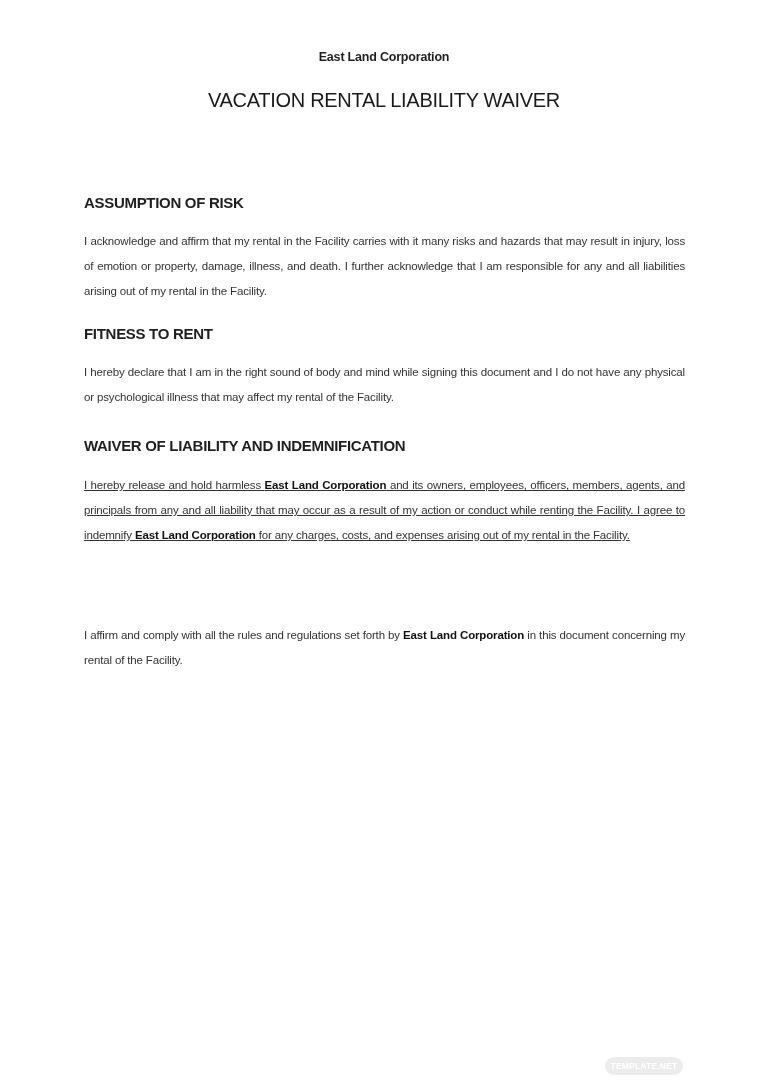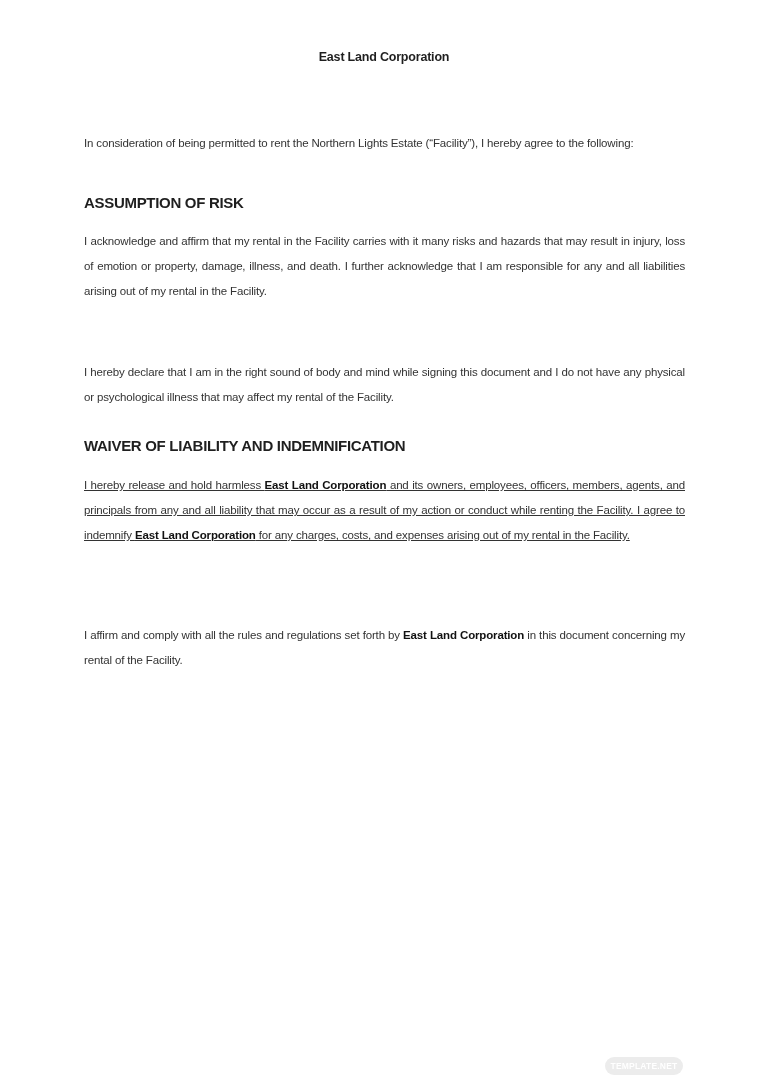--- a/index.html
+++ b/index.html
@@ -93,26 +93,27 @@
       opacity: 0.85;
     }
   </style>
 </head>
 <body>
 
 <div class="page">
 
   <div class="company">East Land Corporation</div>
 
+  <div class="title">VACATION RENTAL LIABILITY WAIVER</div>
 
-  <div class="intro">In consideration of being permitted to rent the Northern Lights Estate (“Facility”), I hereby agree to the following:</div>
 
   <div class="section-heading" style="top:194px;">ASSUMPTION OF RISK</div>
   <div class="section-body" style="top:229px;">I acknowledge and affirm that my rental in the Facility carries with it many risks and hazards that may result in injury, loss of emotion or property, damage, illness, and death. I further acknowledge that I am responsible for any and all liabilities arising out of my rental in the Facility.</div>
 
+  <div class="section-heading" style="top:325px;">FITNESS TO RENT</div>
   <div class="section-body" style="top:360px;">I hereby declare that I am in the right sound of body and mind while signing this document and I do not have any physical or psychological illness that may affect my rental of the Facility.</div>
 
   <div class="section-heading" style="top:437px;">WAIVER OF LIABILITY AND INDEMNIFICATION</div>
   <div class="section-body" style="top:473px;text-decoration:underline;">
     <span>I hereby release and hold harmless </span><b>East Land Corporation</b><span> and its owners, employees, officers, members, agents, and principals from any and all liability that may occur as a result of my action or conduct while renting the Facility. I agree to indemnify </span><b>East Land Corporation</b><span> for any charges, costs, and expenses arising out of my rental in the Facility.</span>
   </div>
 
   <div class="section-body" style="top:623px;">
     <span>I affirm and comply with all the rules and regulations set forth by </span><b>East Land Corporation</b><span> in this document concerning my rental of the Facility.</span>
   </div>

